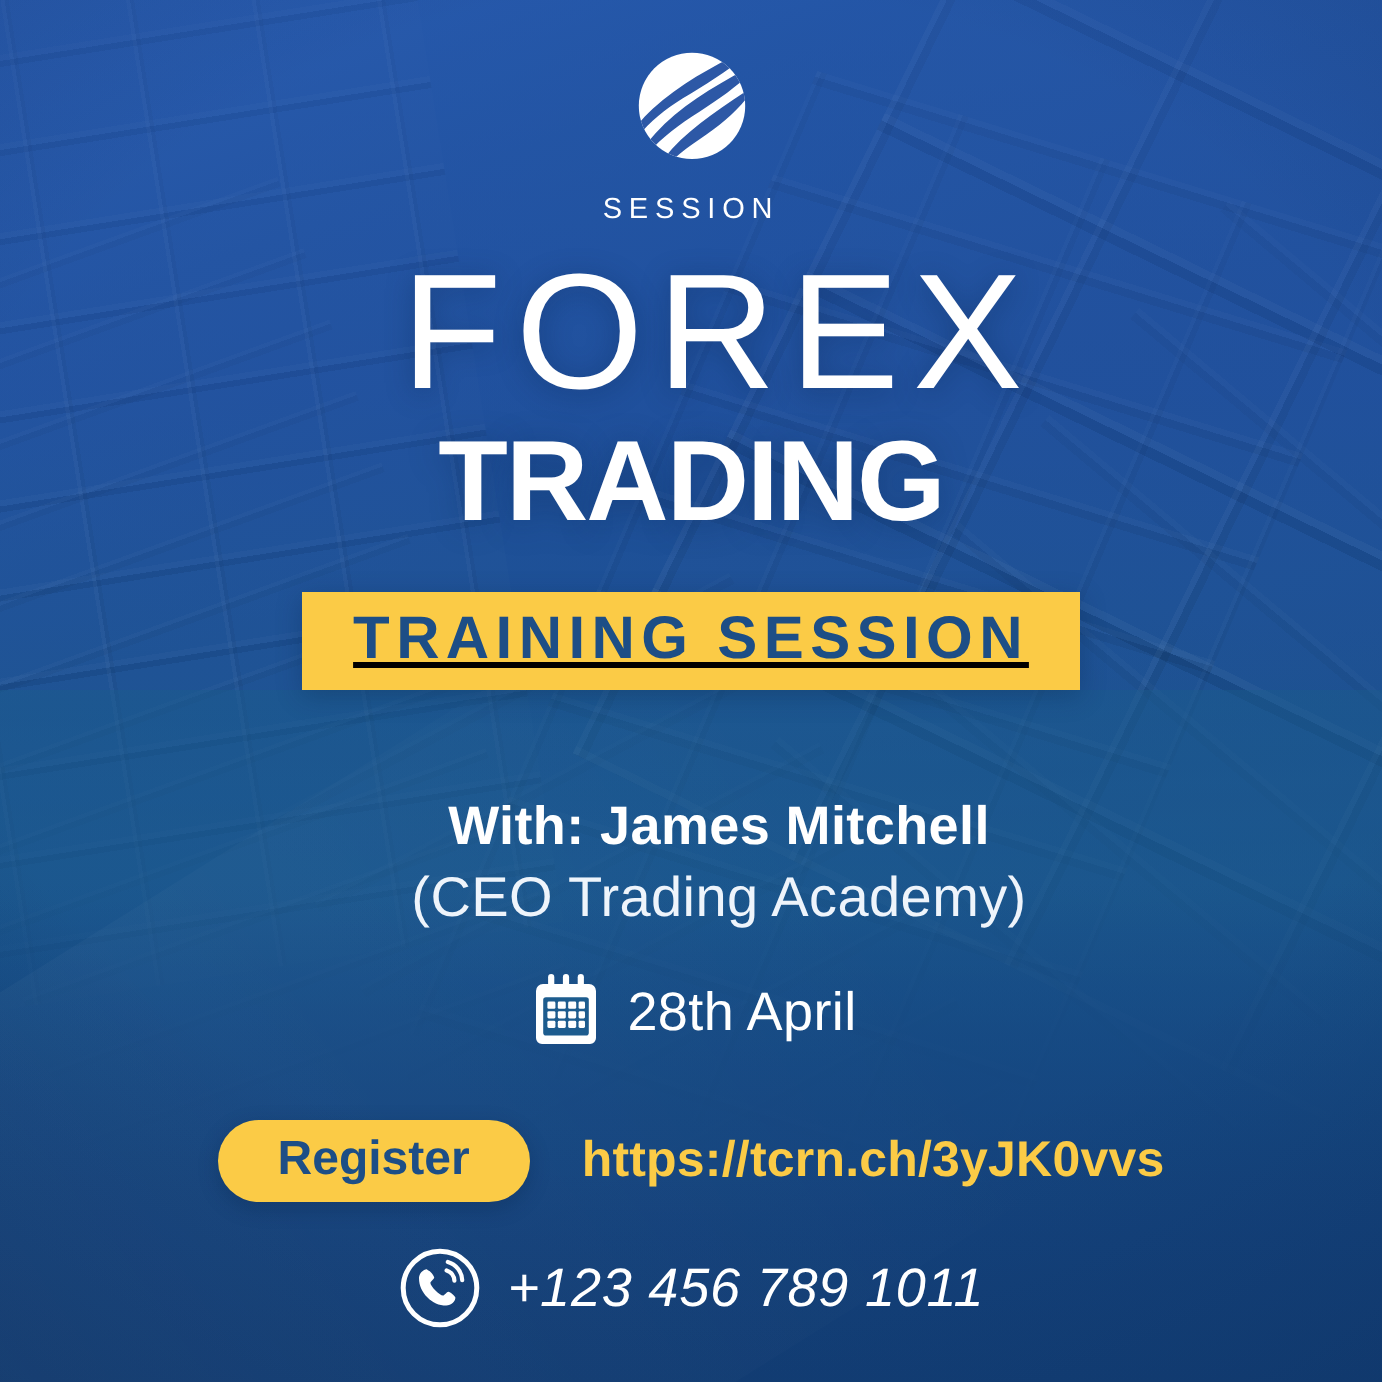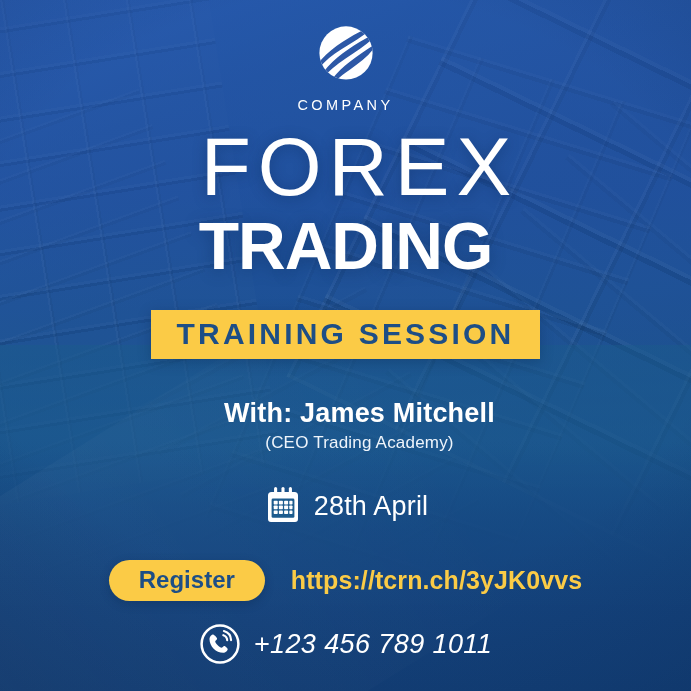--- a/index.html
+++ b/index.html
@@ -161,45 +161,45 @@
     color:#ffffff;
     font-size:82px;
     line-height:.96;
     font-weight:300;
     letter-spacing:7px;
     text-shadow:0 2px 14px rgba(8,34,74,.35);
     padding-left:28px;
   }
   .trading{
     color:#ffffff;
-    font-size:66px;
+    font-size:57px;
     line-height:1.0;
     font-weight:700;
     letter-spacing:-1px;
     margin-top:6px;
     text-shadow:0 2px 16px rgba(8,34,74,.35);
   }
 
   
-  .banner-row{position:absolute;top:310px;left:0;right:0;display:flex;justify-content:center;}
+  .banner-row{position:absolute;top:296px;left:0;right:0;display:flex;justify-content:center;text-decoration:underline;}
   .banner{
     background:#fbcb46;
     color:#1d4e86;
     font-size:30px;
     font-weight:700;
     letter-spacing:3.2px;
     padding:9px 26px 10px;
     line-height:1;
     box-shadow:0 3px 12px rgba(7,32,70,.28);
   }
 
   
   .speaker{position:absolute;top:398px;left:0;right:0;text-align:center;padding-left:28px;}
   .speaker-name{color:#ffffff;font-size:27px;font-weight:700;letter-spacing:.2px;}
-  .speaker-role{color:#eef4fb;font-size:17px;font-weight:400;margin-top:4px;letter-spacing:.2px;}
+  .speaker-role{color:#eef4fb;font-size:28px;font-weight:400;margin-top:4px;letter-spacing:.2px;}
 
   
   .meta-row{
     position:absolute;top:486px;left:0;right:0;
     display:flex;justify-content:center;align-items:center;gap:58px;
   }
   .meta-item{display:flex;align-items:center;gap:11px;}
   .meta-item svg{display:block;}
   .meta-text{color:#ffffff;font-size:27px;font-weight:400;letter-spacing:.2px;}
 
@@ -254,21 +254,21 @@
               <circle cx="50" cy="46" r="35"></circle>
             </clipPath>
         </defs>
         <circle cx="50" cy="46" r="35" fill="#ffffff"></circle>
         <g clip-path="url(#ballClip)" fill="#2d58a6">
           <path d="M96 4 C72 16 46 28 24 48 C12 59 6 70 4 82 C12 66 26 52 44 41 C62 30 80 19 96 4 Z"></path>
           <path d="M96 16 C70 30 44 44 26 64 C17 74 12 83 10 92 C19 77 33 64 50 53 C67 42 84 31 96 16 Z"></path>
           <path d="M92 32 C68 48 46 62 32 80 C25 89 21 96 20 102 C28 89 40 78 55 68 C71 57 84 46 92 32 Z"></path>
         </g>
       </svg>
-      <div class="logo-word">COMPANY</div>
+      <div class="logo-word">SESSION</div>
     </div>
 
     <div class="headline">
       <div class="forex">FOREX</div>
       <div class="trading">TRADING</div>
     </div>
 
     <div class="banner-row">
       <div class="banner">TRAINING SESSION</div>
     </div>

